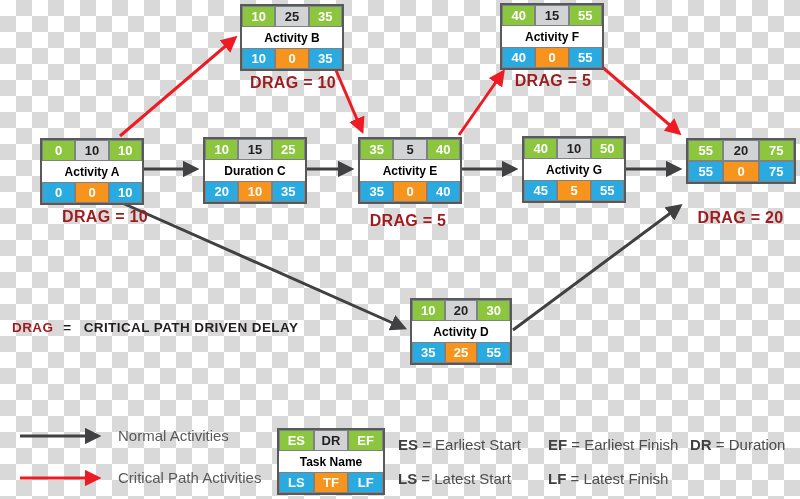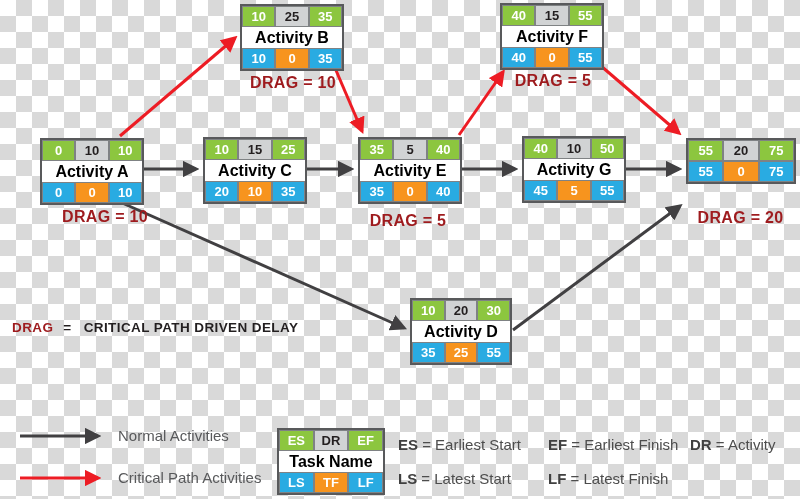--- a/index.html
+++ b/index.html
@@ -26,21 +26,21 @@
     flex:1;height:19px;display:flex;align-items:center;justify-content:center;
     font-weight:bold;font-size:13px;color:#fff;
     border:1px solid #7F8284;
   }
   .cell.green{background:#8CC63F;}
   .cell.gray{background:#D1D3D4;color:#231F20;}
   .cell.blue{background:#29ABE2;}
   .cell.orange{background:#F7941E;}
   .name-row{
     height:21px;display:flex;align-items:center;justify-content:center;
-    font-weight:bold;font-size:16px;color:#000;background:#fff;
+    font-weight:bold;font-size:12px;color:#000;background:#fff;
   }
   .drag-label{
     position:absolute;z-index:2;
     font-weight:bold;font-size:16px;color:#9E1B1E;
     text-align:center;letter-spacing:0.3px;
   }
   
   .node-a{left:40px;top:138px;}
   .node-b{left:240px;top:4px;}
   .node-c{left:203px;top:137px;}
@@ -145,21 +145,21 @@
     </div>
   </div>
   <div class="drag-label drag-b">DRAG = 10</div>
 
   <div class="node node-c">
     <div class="nrow">
       <span class="cell green">10</span>
       <span class="cell gray">15</span>
       <span class="cell green">25</span>
     </div>
-    <div class="name-row">Activity C</div>
+    <div class="name-row">Duration C</div>
     <div class="nrow">
       <span class="cell blue">20</span>
       <span class="cell orange">10</span>
       <span class="cell blue">35</span>
     </div>
   </div>
 
   <div class="node node-d">
     <div class="nrow">
       <span class="cell green">10</span>
@@ -248,17 +248,17 @@
     <div class="name-row">Task Name</div>
     <div class="nrow">
       <span class="cell blue">LS</span>
       <span class="cell orange">TF</span>
       <span class="cell blue">LF</span>
     </div>
   </div>
 
   <div class="def def-es"><b>ES</b><span> = Earliest Start</span></div>
   <div class="def def-ef"><b>EF</b><span> = Earliest Finish</span></div>
-  <div class="def def-dr"><b>DR</b><span> = Activity</span></div>
+  <div class="def def-dr"><b>DR</b><span> = Duration</span></div>
   <div class="def def-ls"><b>LS</b><span> = Latest Start</span></div>
   <div class="def def-lf"><b>LF</b><span> = Latest Finish</span></div>
 
 </div>
 
 </body></html>

